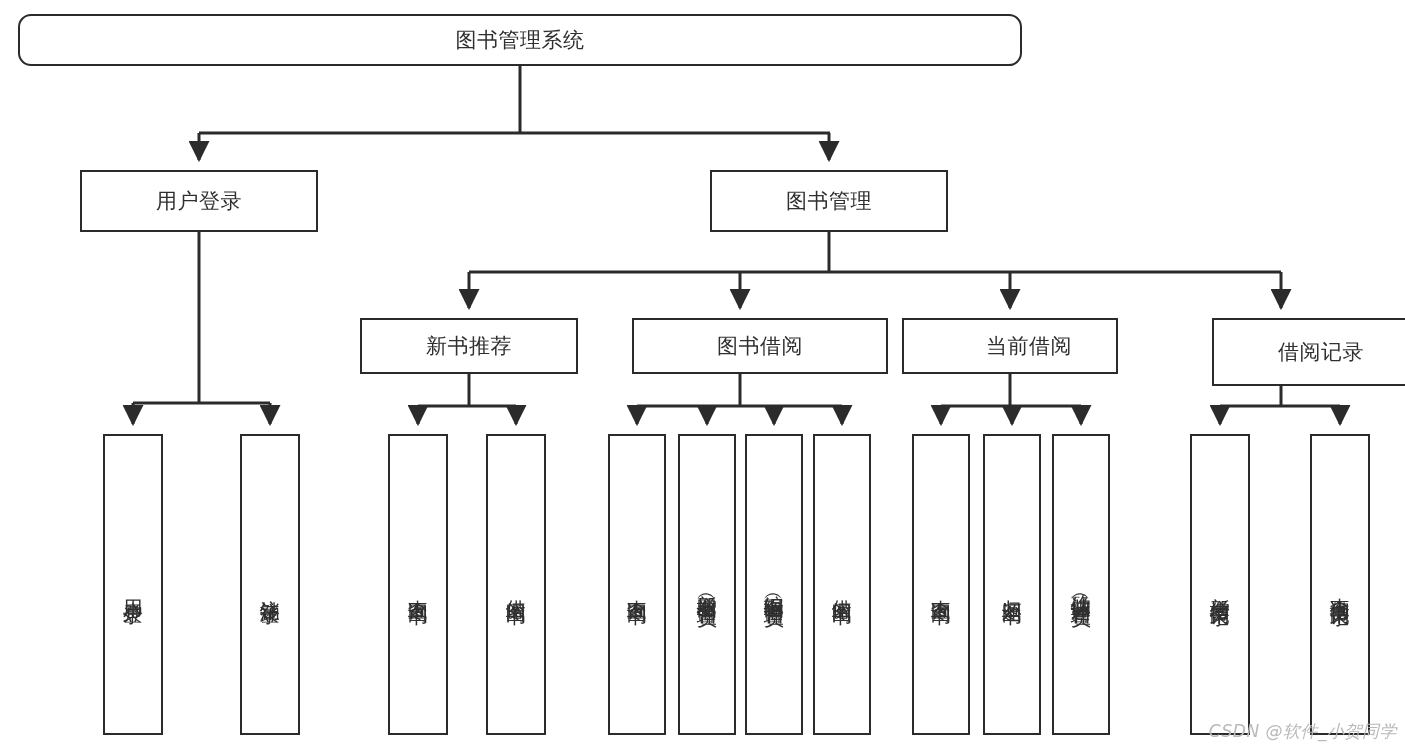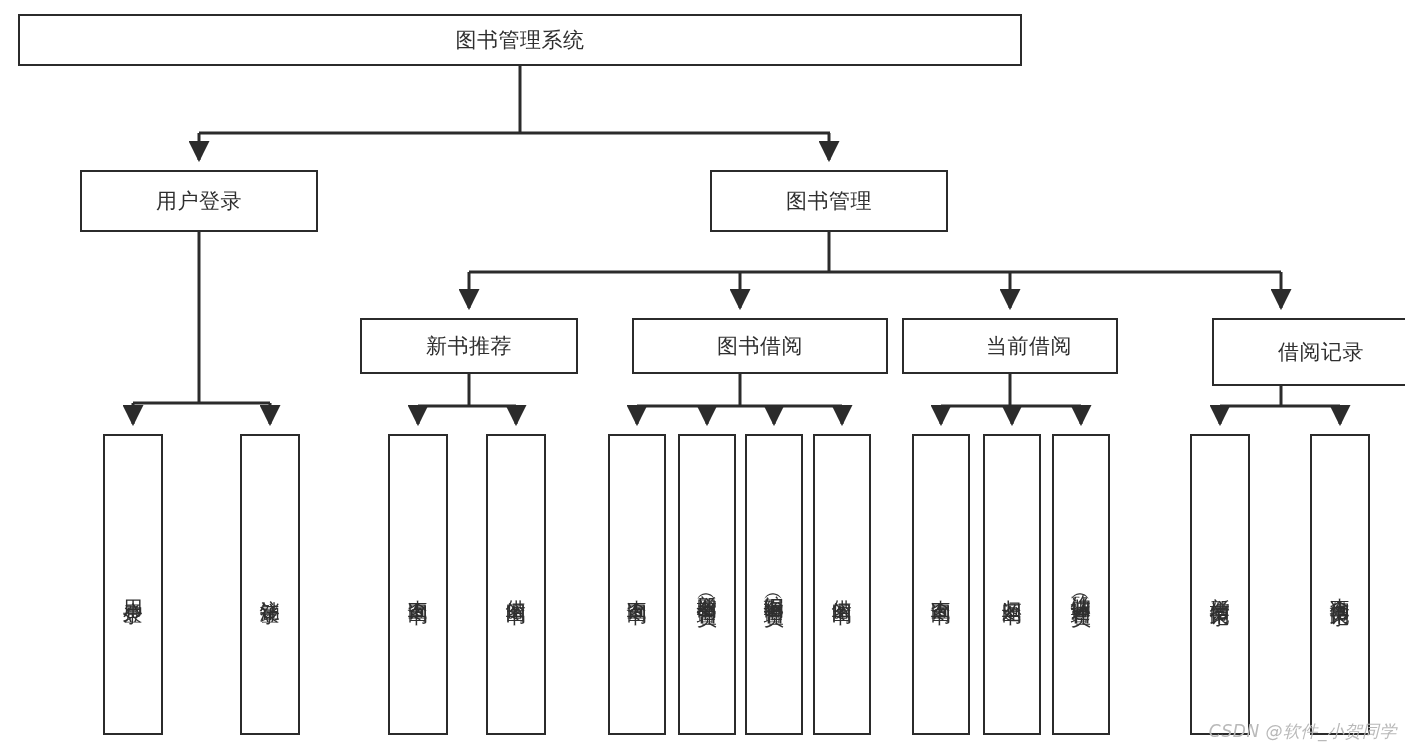--- a/index.html
+++ b/index.html
@@ -98,21 +98,21 @@
       <path d="M 1012 406 L 1012 424" marker-end="url(#arrow)"></path>
       <path d="M 1081 406 L 1081 424" marker-end="url(#arrow)"></path>
 
       <path d="M 1281 374 L 1281 406"></path>
       <path d="M 1220 406 L 1340 406"></path>
       <path d="M 1220 406 L 1220 424" marker-end="url(#arrow)"></path>
       <path d="M 1340 406 L 1340 424" marker-end="url(#arrow)"></path>
     </g>
   </svg>
 
-  <div class="node root" style="left: 18px; top: 14px; width: 1004px; height: 52px; border-color: rgb(43, 43, 43); background: rgb(255, 255, 255); color: rgb(47, 47, 47);">
+  <div class="node root" style="left: 18px; top: 14px; width: 1004px; height: 52px; border-color: rgb(43, 43, 43); background: rgb(255, 255, 255); color: rgb(47, 47, 47); border-radius: 13px;">
     <span class="lbl">图书管理系统</span>
   </div>
 
   <div class="node lvl2" style="left: 80px; top: 170px; width: 238px; height: 62px; border-color: rgb(43, 43, 43); background: rgb(255, 255, 255); color: rgb(47, 47, 47);">
     <span class="lbl">用户登录</span>
   </div>
   <div class="node lvl2" style="left: 710px; top: 170px; width: 238px; height: 62px; border-color: rgb(43, 43, 43); background: rgb(255, 255, 255); color: rgb(47, 47, 47);">
     <span class="lbl">图书管理</span>
   </div>
 

